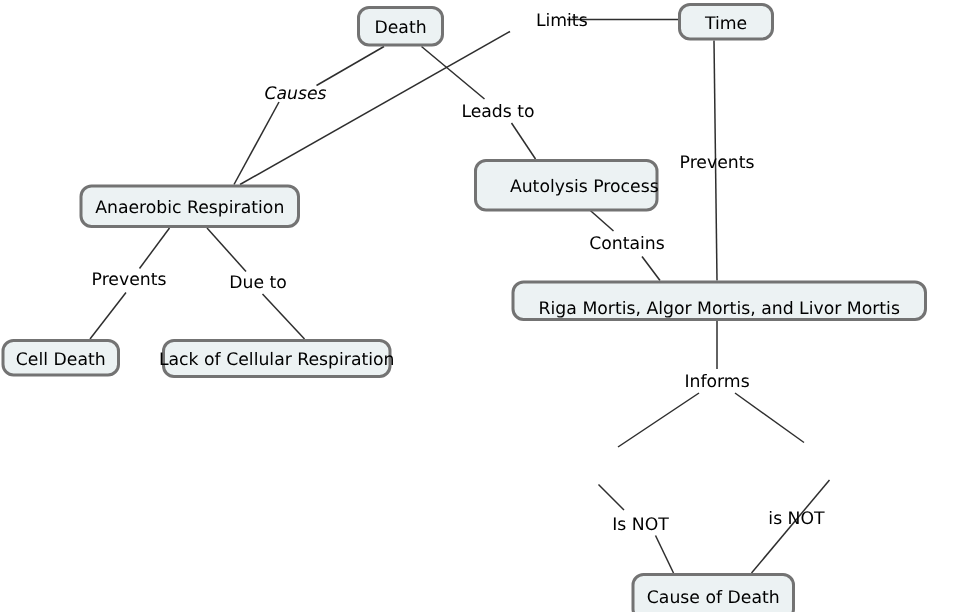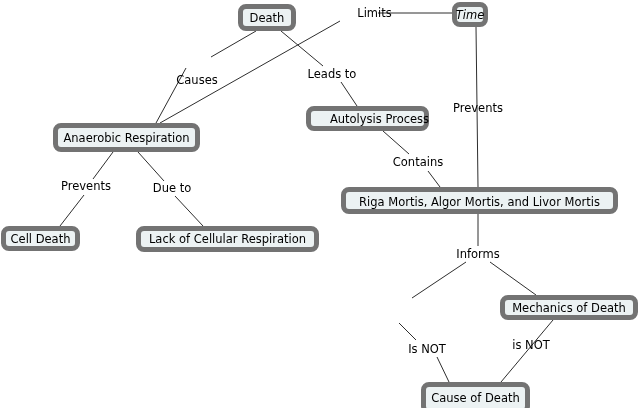--- a/index.html
+++ b/index.html
@@ -9,21 +9,21 @@
     background:#ffffff;
     font-family:"DejaVu Sans","Liberation Sans",sans-serif;
     overflow:hidden;
   }
   #edges { position:absolute; left:0; top:0; width:639px; height:408px; }
   #edges line { stroke:#2e2e2e; stroke-width:1; }
   .node {
     position:absolute;
     box-sizing:border-box;
     background:#ecf2f3;
-    border:5px solid #737373;
+    border:2px solid #737373;
     border-radius:8px;
     display:flex; align-items:center; justify-content:center;
     font-size:11.5px; color:#000;
     white-space:nowrap;
     z-index:2;
   }
   .link-label {
     position:absolute;
     transform:translate(-50%,-50%);
     font-size:11.5px; color:#000;
@@ -54,47 +54,44 @@
     <line x1="466" y1="262" x2="412" y2="298"></line>
     <line x1="490" y1="262" x2="536" y2="295"></line>
     <line x1="399" y1="323" x2="416" y2="340"></line>
     <line x1="437" y1="357" x2="449" y2="382"></line>
     <line x1="553" y1="320" x2="501" y2="382"></line>
   </svg>
 
   <div class="node" style="left:238px;top:4px;width:58px;height:27px;">
       <span>Death</span>
     </div>
-  <div class="node" style="left:452px;top:2px;width:36px;height:25px;font-style:italic;">
+  <div class="node" style="left:452px;top:2px;width:64px;height:25px;">
       <span>Time</span>
     </div>
   <div class="node" style="left:53px;top:123px;width:147px;height:29px;">
       <span>Anaerobic Respiration</span>
     </div>
-  <div class="node" style="left:306px;top:106px;width:123px;height:25px;padding-left:24px;">
+  <div class="node" style="left:316px;top:106px;width:123px;height:35px;padding-left:24px;">
       <span>Autolysis Process</span>
     </div>
   <div class="node" style="left:341px;top:187px;width:277px;height:27px;align-items:flex-end;">
       <span>Riga Mortis, Algor Mortis, and Livor Mortis</span>
     </div>
   <div class="node" style="left:1px;top:226px;width:79px;height:25px;">
       <span>Cell Death</span>
     </div>
-  <div class="node" style="left:136px;top:226px;width:183px;height:26px;text-align:center;">
+  <div class="node" style="left:108px;top:226px;width:153px;height:26px;text-align:center;">
       <span>Lack of Cellular Respiration</span>
-    </div>
-  <div class="node" style="left:500px;top:295px;width:138px;height:25px;">
-      <span>Mechanics of Death</span>
     </div>
   <div class="node" style="left:421px;top:382px;width:109px;height:32px;">
       <span>Cause of Death</span>
     </div>
 
   <div class="link-label" style="left:356px;top:13px;padding-left:37px;">Limits</div>
-  <div class="link-label" style="left:197px;top:80px;">Causes</div>
+  <div class="link-label" style="left:197px;top:62px;font-style:italic;">Causes</div>
   <div class="link-label" style="left:332px;top:74px;">Leads to</div>
   <div class="link-label" style="left:478px;top:108px;">Prevents</div>
   <div class="link-label" style="left:418px;top:162px;">Contains</div>
   <div class="link-label" style="left:86px;top:186px;">Prevents</div>
   <div class="link-label" style="left:172px;top:188px;">Due to</div>
   <div class="link-label" style="left:478px;top:254px;">Informs</div>
   <div class="link-label" style="left:427px;top:349px;">Is NOT</div>
   <div class="link-label" style="left:531px;top:345px;">is NOT</div>
 
 </div>

